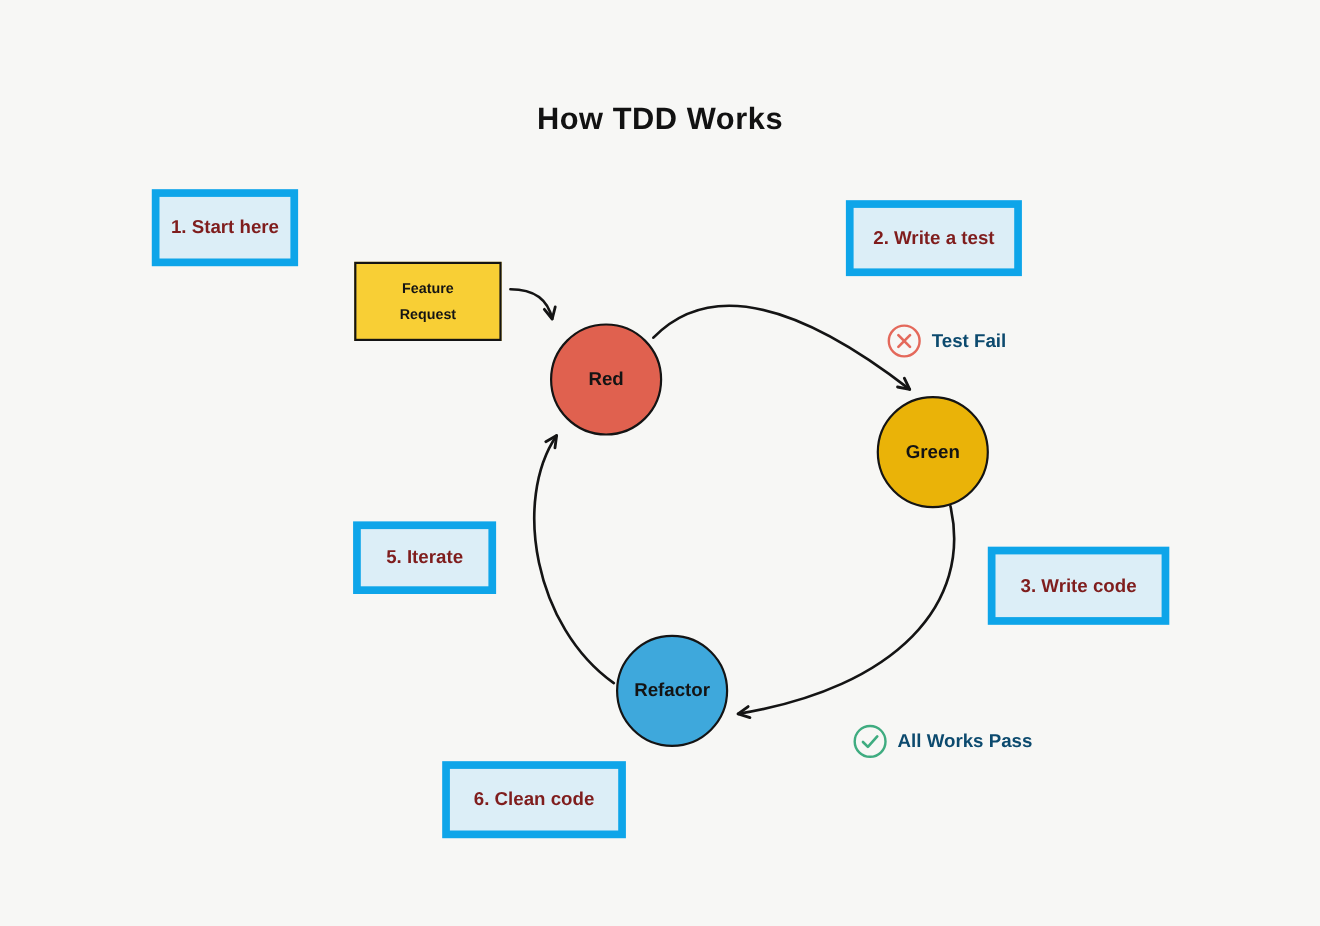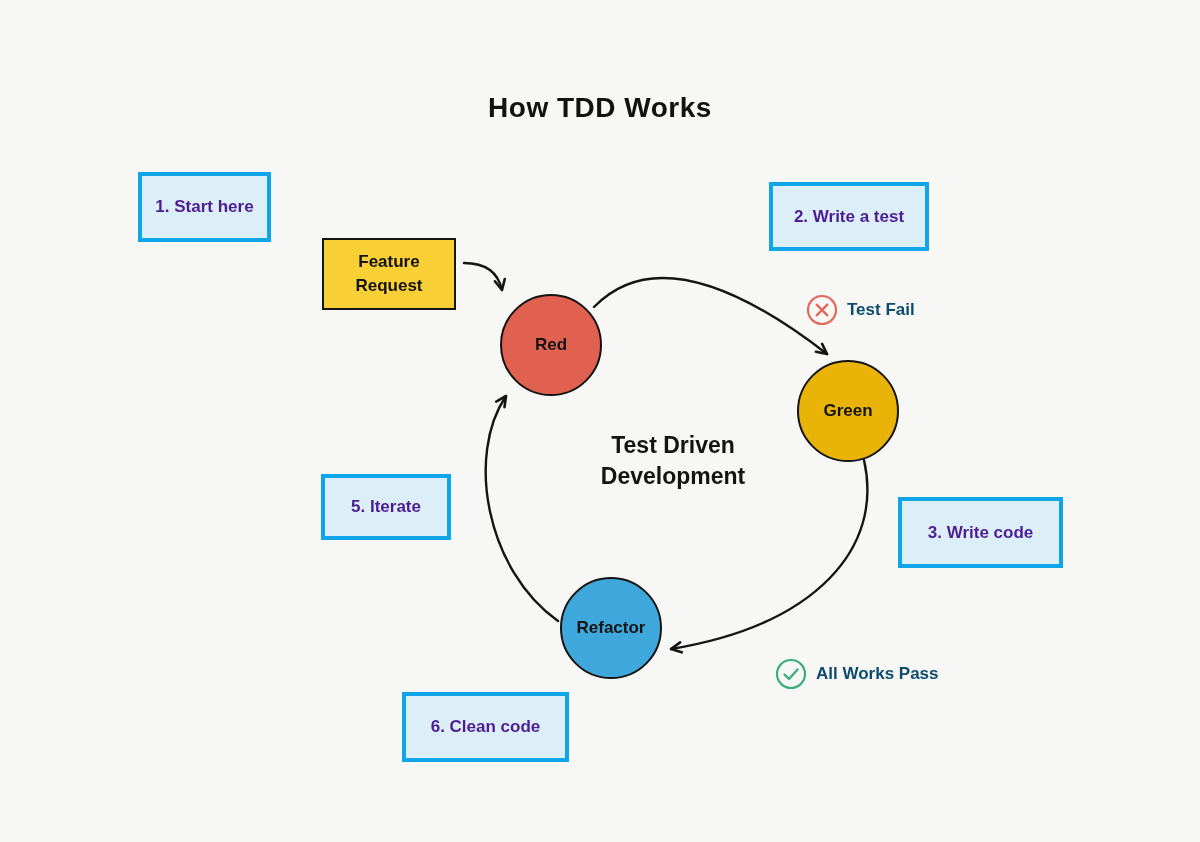--- a/index.html
+++ b/index.html
@@ -24,44 +24,44 @@
     width: 1200px;
     text-align: center;
     font-size: 28px;
     font-weight: 700;
     color: #121212;
     letter-spacing: 0.5px;
   }
   .step-box {
     position: absolute;
     background: #dceef7;
-    border: 4px solid #0ea5e9;
+    border: 7px solid #0ea5e9;
     display: flex;
     align-items: center;
     justify-content: center;
     font-size: 17px;
     font-weight: 700;
-    color: #4c1d95;
+    color: #7f1d1d;
     box-sizing: border-box;
     text-align: center;
   }
   .box-step1 { left: 138px; top: 172px; width: 133px; height: 70px; }
   .box-step2 { left: 769px; top: 182px; width: 160px; height: 69px; }
   .box-step3 { left: 898px; top: 497px; width: 165px; height: 71px; }
   .box-step4 { left: 402px; top: 692px; width: 167px; height: 70px; }
   .box-step5 { left: 321px; top: 474px; width: 130px; height: 66px; }
   .feature-box {
     position: absolute;
     left: 322px; top: 238px; width: 134px; height: 72px;
     background: #f8cf35;
     border: 2px solid #141414;
     display: flex;
     align-items: center;
     justify-content: center;
-    font-size: 17px;
+    font-size: 13px;
     font-weight: 700;
     color: #141414;
     box-sizing: border-box;
     text-align: center;
     line-height: 24px;
   }
   .feature-box span { display: inline-block; width: 100px; }
   .node {
     position: absolute;
     width: 102px;
@@ -149,21 +149,20 @@
   <div class="node node-red">
     <span>Red</span>
   </div>
   <div class="node node-green">
     <span>Green</span>
   </div>
   <div class="node node-blue">
     <span>Refactor</span>
   </div>
 
-  <div class="center-label">Test Driven Development</div>
 
   <div class="annotation annotation-fail">
     <span>
       <svg width="32" height="32" viewBox="0 0 32 32">
         <circle cx="16" cy="16" r="14" fill="none" stroke="#e4695b" stroke-width="2.2"></circle>
         <path d="M10.7 10.7 L21.3 21.3 M21.3 10.7 L10.7 21.3" stroke="#e4695b" stroke-width="2.4" stroke-linecap="round" fill="none"></path>
       </svg>
     </span>
     <span>Test Fail</span>
   </div>

